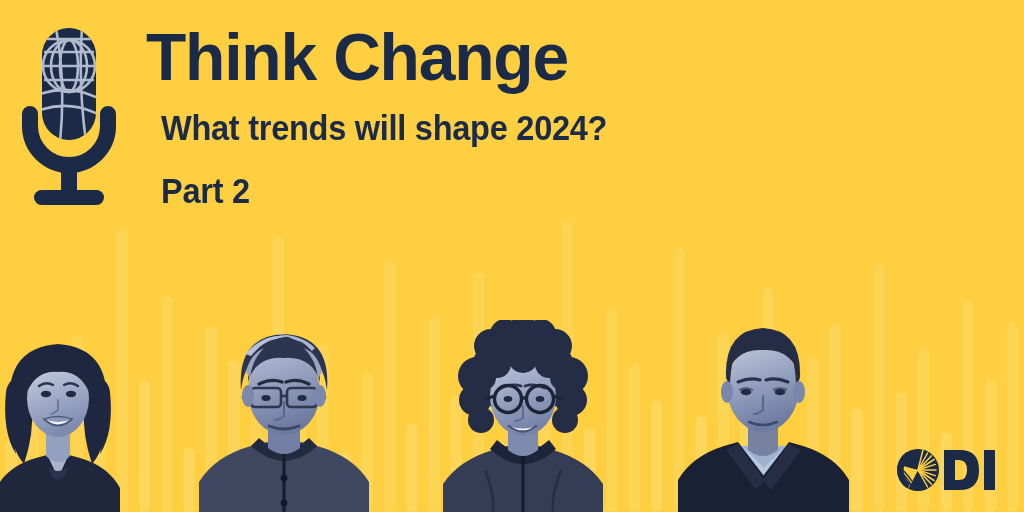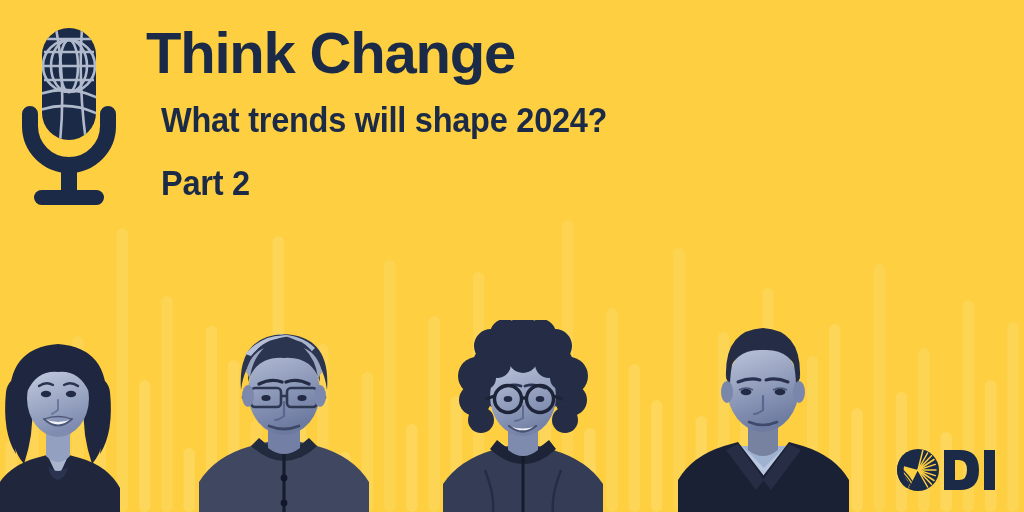--- a/index.html
+++ b/index.html
@@ -24,21 +24,21 @@
 
   
   #mic-icon {
     position:absolute; left:14px; top:22px;
     width:110px; height:190px; z-index:4;
   }
 
   
   .text-block { position:absolute; left:146px; top:24px; z-index:5; }
   #title {
-    font-size:58px; font-weight:bold; color:#1B2A47;
+    font-size:66px; font-weight:bold; color:#1B2A47;
     letter-spacing:-1.2px; line-height:1.0;
     font-family:"Liberation Sans", sans-serif;
   }
   #subtitle {
     margin-top:20px; margin-left:15px;
     font-size:35px; font-weight:bold; color:#1B2A47;
     letter-spacing:-0.3px; line-height:1.0;
     transform:scaleX(0.93); transform-origin:left center;
   }
   #part {

